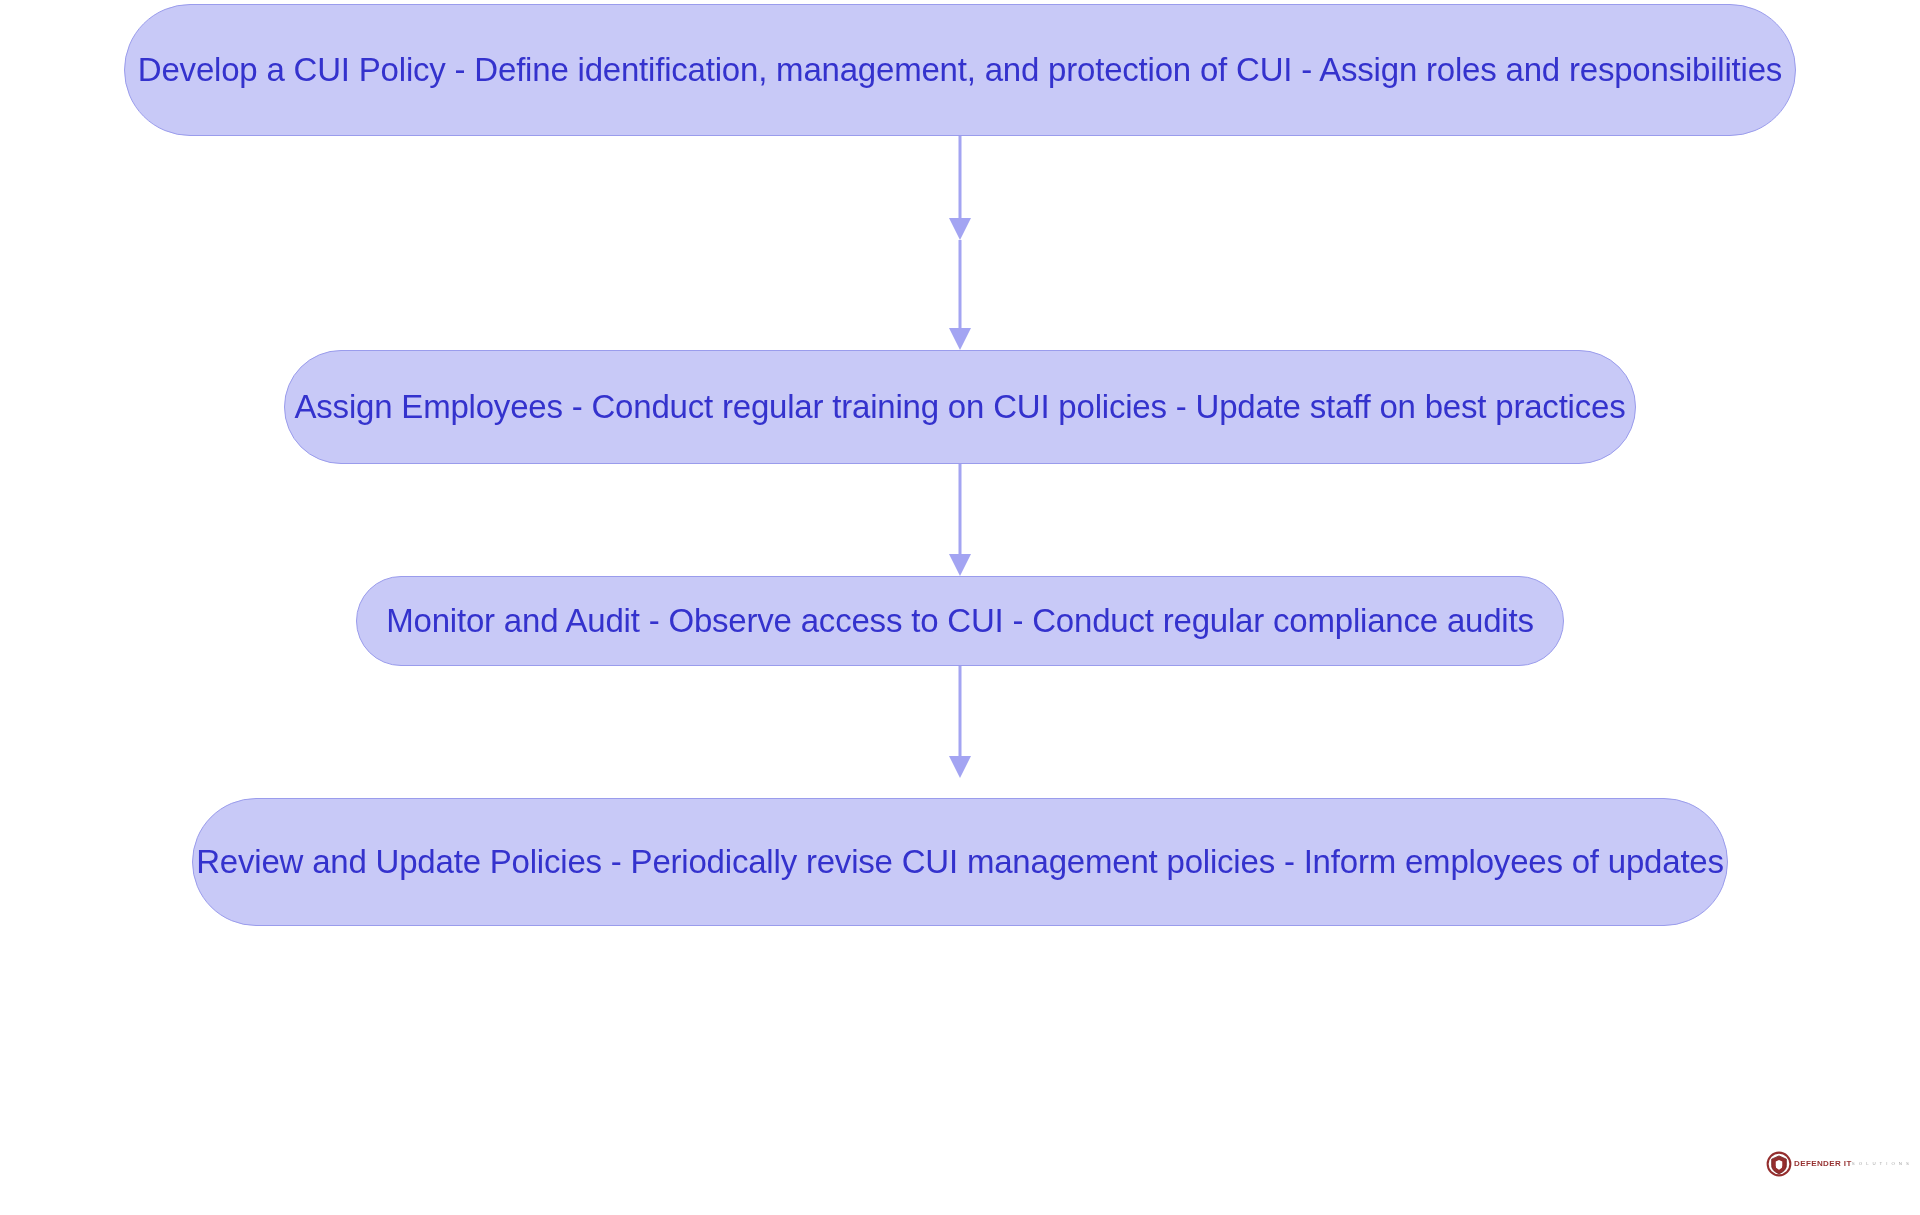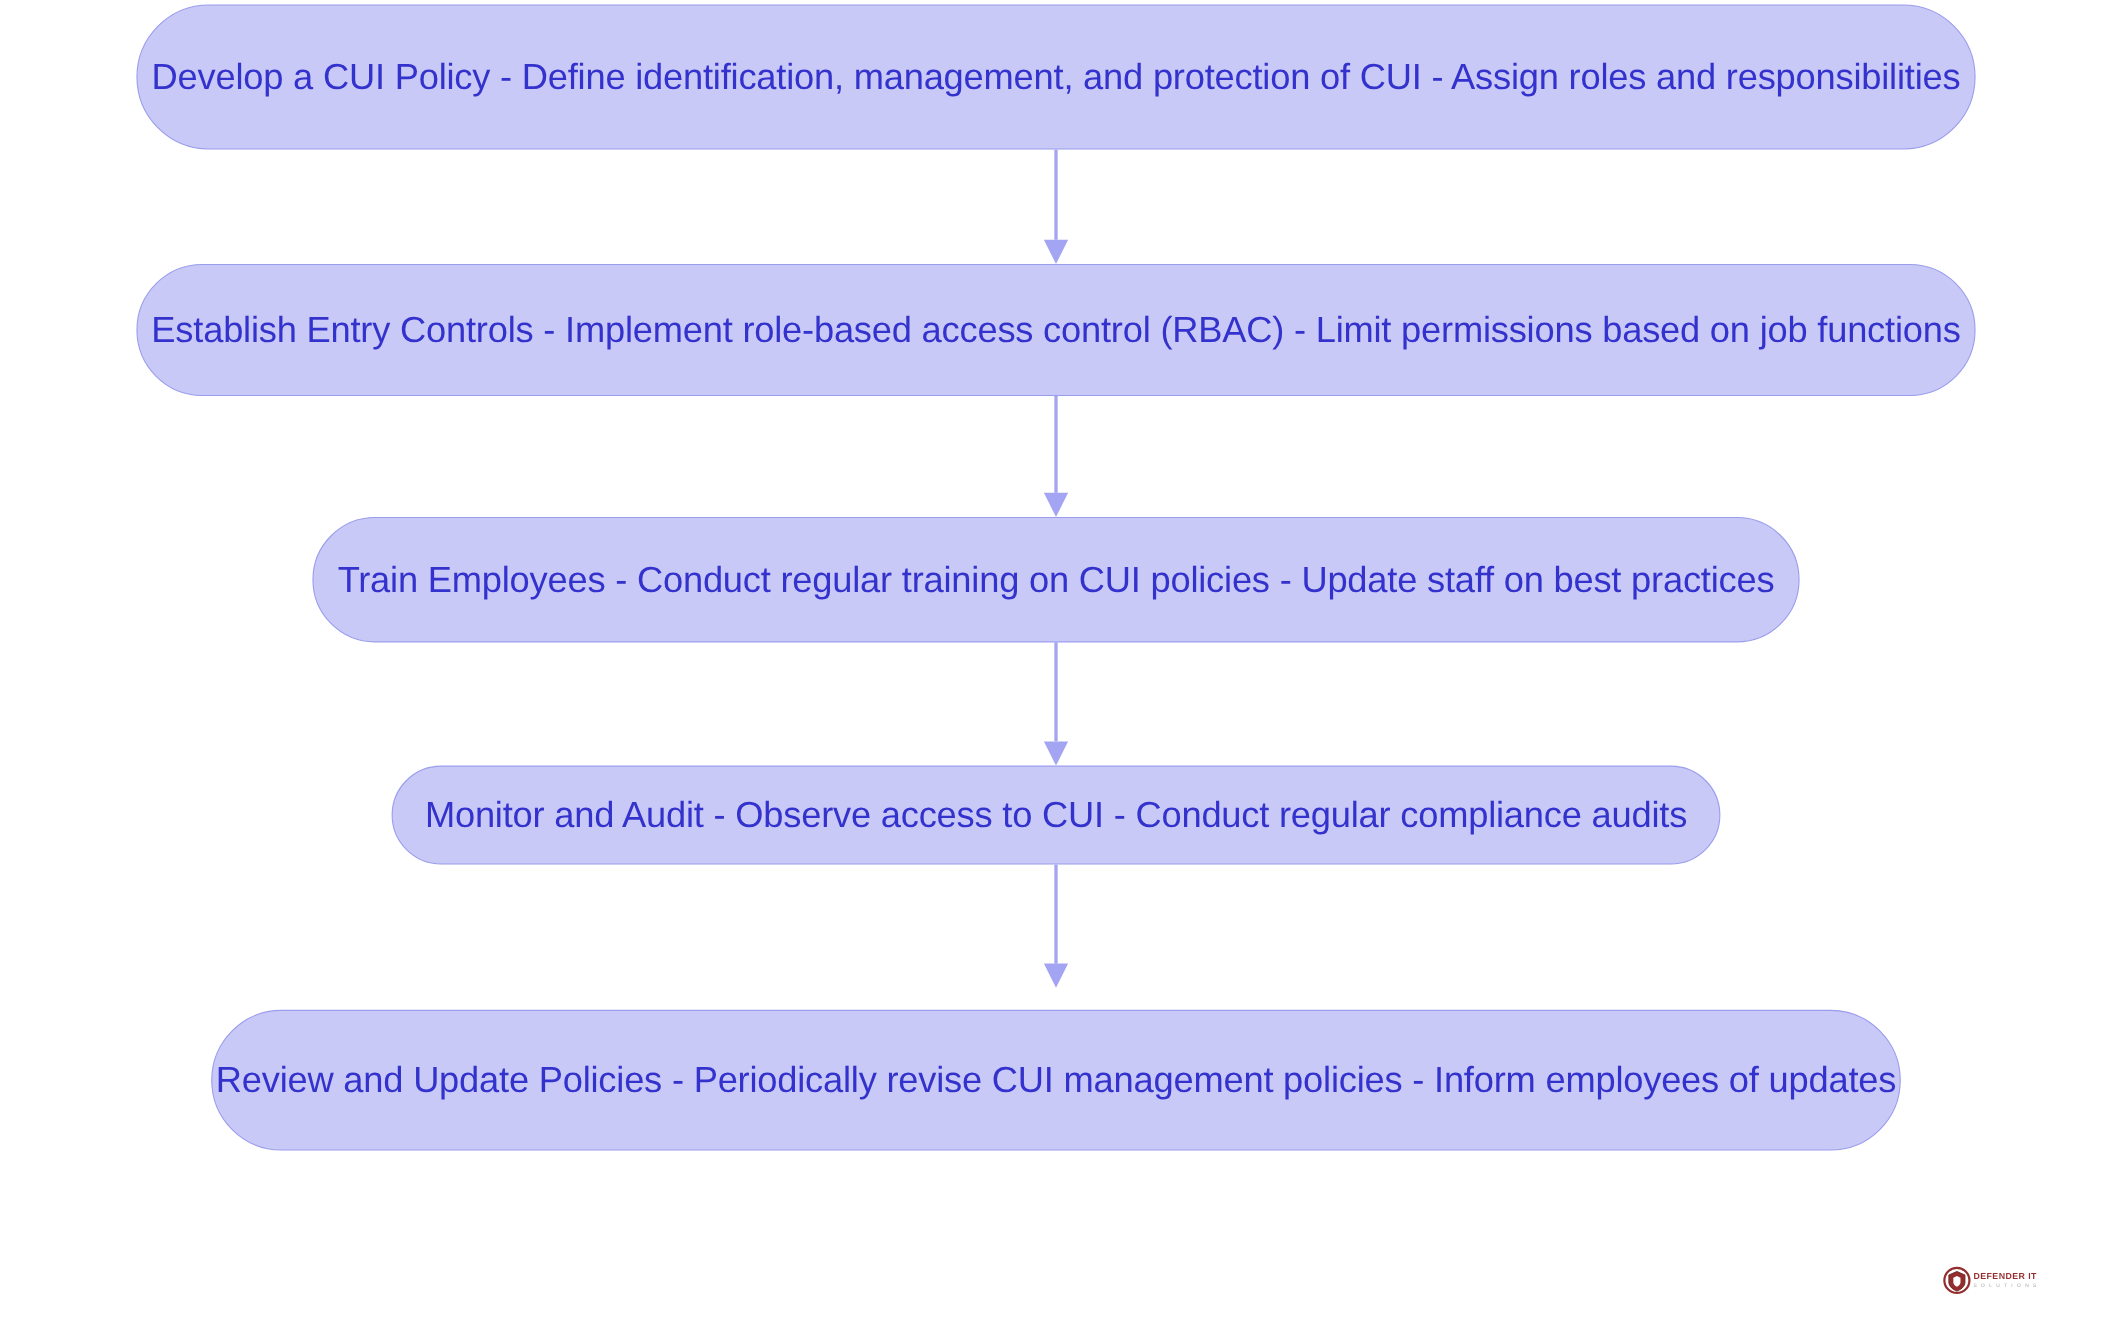--- a/index.html
+++ b/index.html
@@ -99,21 +99,21 @@
     align-items: center;
     opacity: 0.92;
   }
   .wm-mark {
     width: 26px;
     height: 26px;
     flex: 0 0 auto;
   }
   .wm-text {
     display: flex;
-    flex-direction: column;
+    flex-direction: row;
     justify-content: center;
     margin-left: 2px;
     line-height: 1;
   }
   .wm-name {
     font-size: 8px;
     font-weight: bold;
     color: #8c1d1d;
     letter-spacing: 0.4px;
     white-space: nowrap;
@@ -135,31 +135,28 @@
 
     <div class="node node-0">
       <span class="node-label">Develop a CUI Policy - Define identification, management, and protection of CUI - Assign roles and responsibilities</span>
     </div>
 
     <div class="connector conn-0">
       <span class="conn-line conn-line-0"></span>
       <span class="conn-head"></span>
     </div>
 
-    <div class="node node-1">
-      <span class="node-label">Establish Entry Controls - Implement role-based access control (RBAC) - Limit permissions based on job functions</span>
-    </div>
 
     <div class="connector conn-1">
       <span class="conn-line conn-line-1"></span>
       <span class="conn-head"></span>
     </div>
 
     <div class="node node-2">
-      <span class="node-label">Train Employees - Conduct regular training on CUI policies - Update staff on best practices</span>
+      <span class="node-label">Assign Employees - Conduct regular training on CUI policies - Update staff on best practices</span>
     </div>
 
     <div class="connector conn-2">
       <span class="conn-line conn-line-2"></span>
       <span class="conn-head"></span>
     </div>
 
     <div class="node node-3">
       <span class="node-label">Monitor and Audit - Observe access to CUI - Conduct regular compliance audits</span>
     </div>

